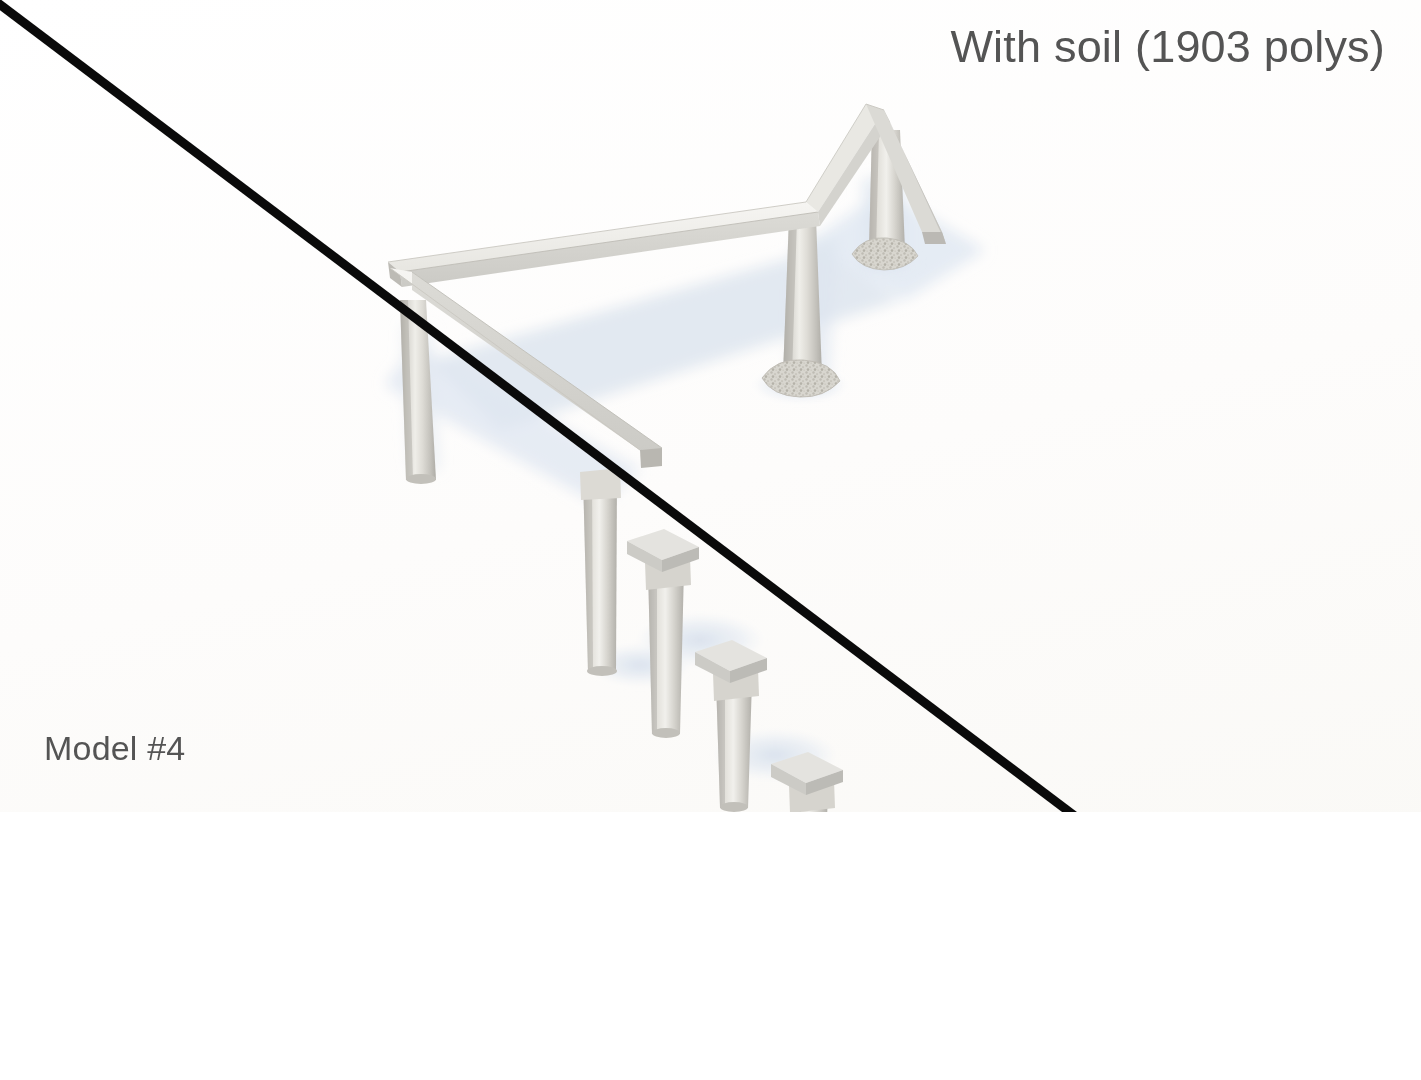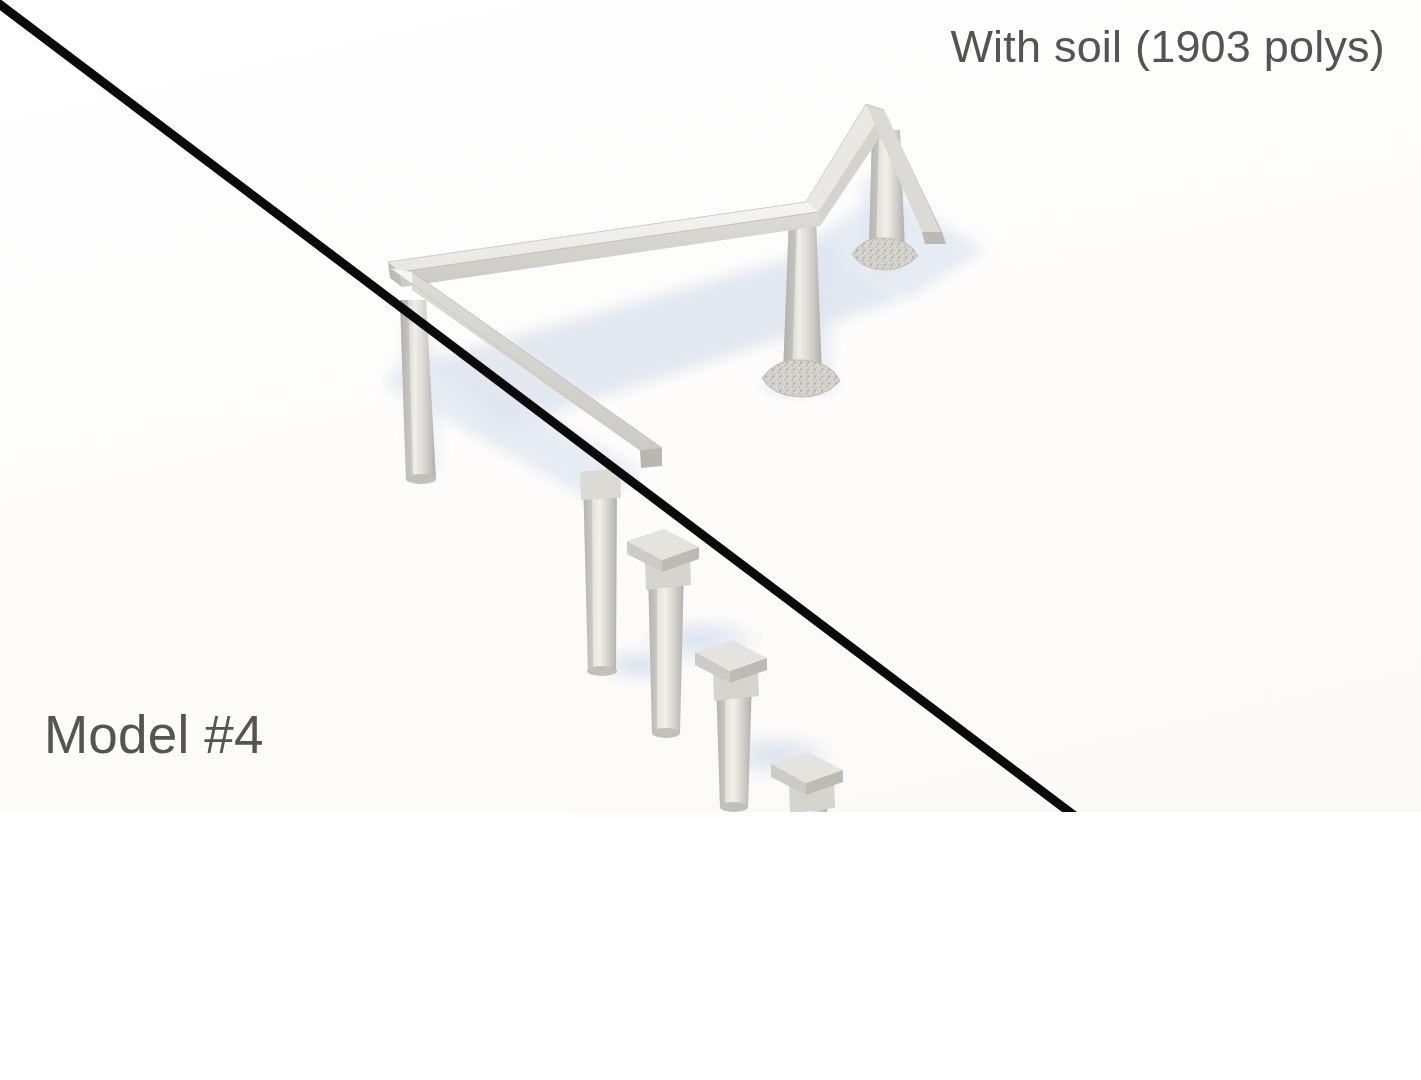--- a/index.html
+++ b/index.html
@@ -33,21 +33,21 @@
   #caption-top-right {
     right: 36px;
     top: 22px;
     font-size: 45px;
     line-height: 1.1;
     text-align: right;
   }
   #caption-bottom-left {
     left: 44px;
     bottom: 40px;
-    font-size: 53px;
+    font-size: 34px;
     line-height: 1.42;
   }
   #caption-bottom-left .cap-line {
     display: block;
   }
 </style>
 </head>
 <body>
 
 <div id="stage">

